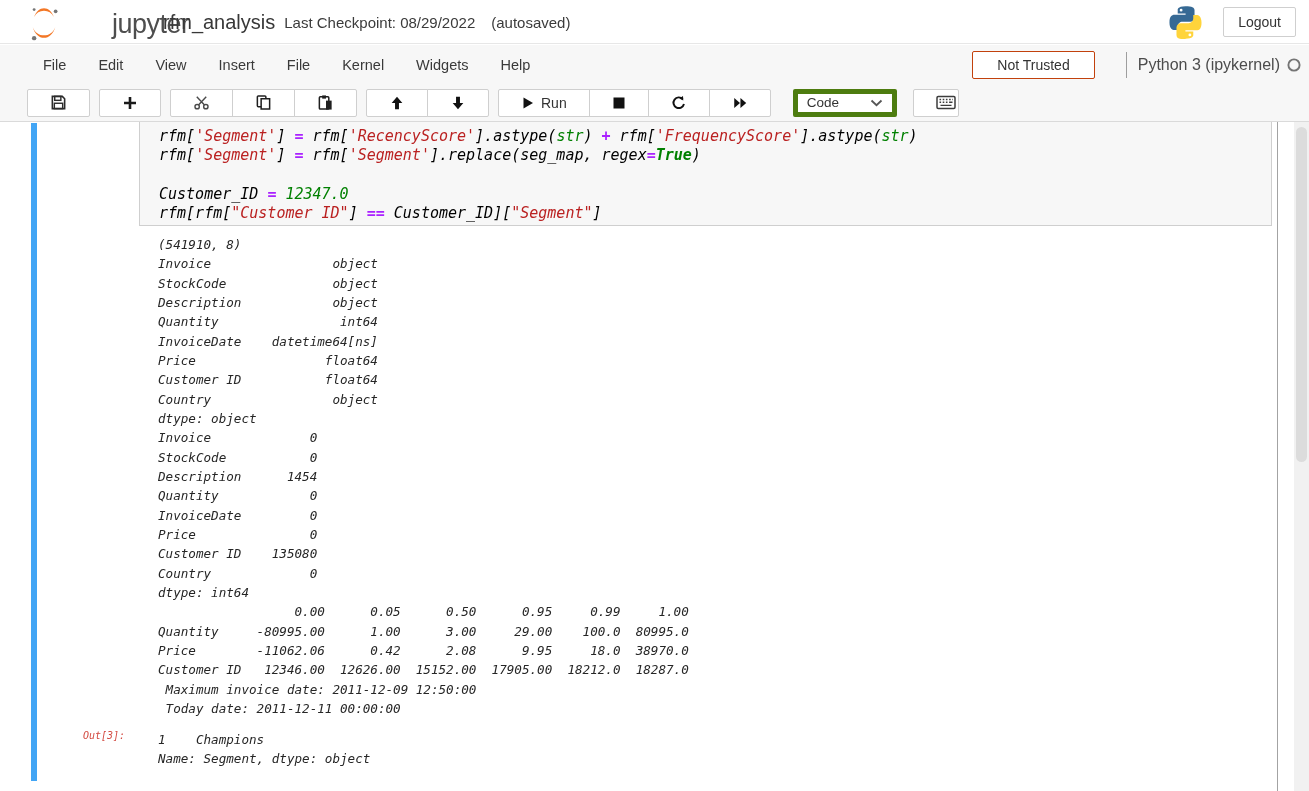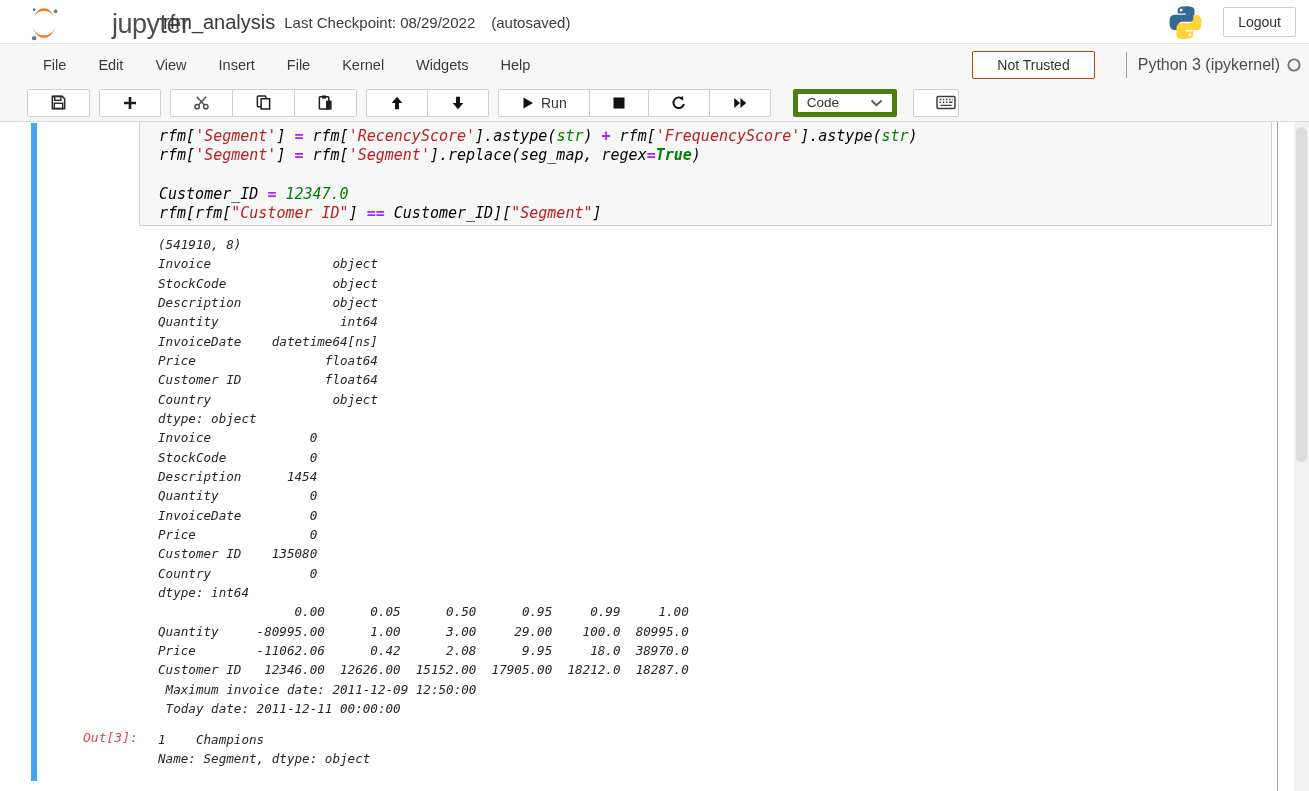--- a/index.html
+++ b/index.html
@@ -60,21 +60,21 @@
     line-height:19.3px; white-space:pre; color:#000; }
   .tok-s { color:#ba2121; }
   .tok-o { color:#aa22ff; font-weight:bold; }
   .tok-n { color:#008000; }
   .tok-b { color:#008000; }
   .tok-k { color:#008000; font-weight:bold; }
   pre.stdout { position:absolute; left:158px; top:113px; margin:0;
     font-family:"DejaVu Sans Mono","Liberation Mono",monospace; font-size:12.6px; line-height:19.33px;
     color:#262626; white-space:pre; }
   .out-prompt { position:absolute; left:83px; top:608px;
-    font-family:"DejaVu Sans Mono","Liberation Mono",monospace; font-size:13px; color:#d34a41; }
+    font-family:"DejaVu Sans Mono","Liberation Mono",monospace; font-size:10px; color:#d34a41; }
   pre.out-text { position:absolute; left:158px; top:608px; margin:0;
     font-family:"DejaVu Sans Mono","Liberation Mono",monospace; font-size:12.6px; line-height:19.33px;
     color:#262626; white-space:pre; }
 
   .container-edge { position:absolute; left:1277px; top:0; bottom:0; width:1px; background:#a3a3a3; }
   .scrollbar { position:absolute; left:1294px; top:0; bottom:0; width:15px; background:#f1f1f1; }
   .scroll-thumb { position:absolute; left:2px; top:5px; width:11px; height:335px; background:#dcdcdc;
     border-radius:6px; }
 
   svg { display:block; }

